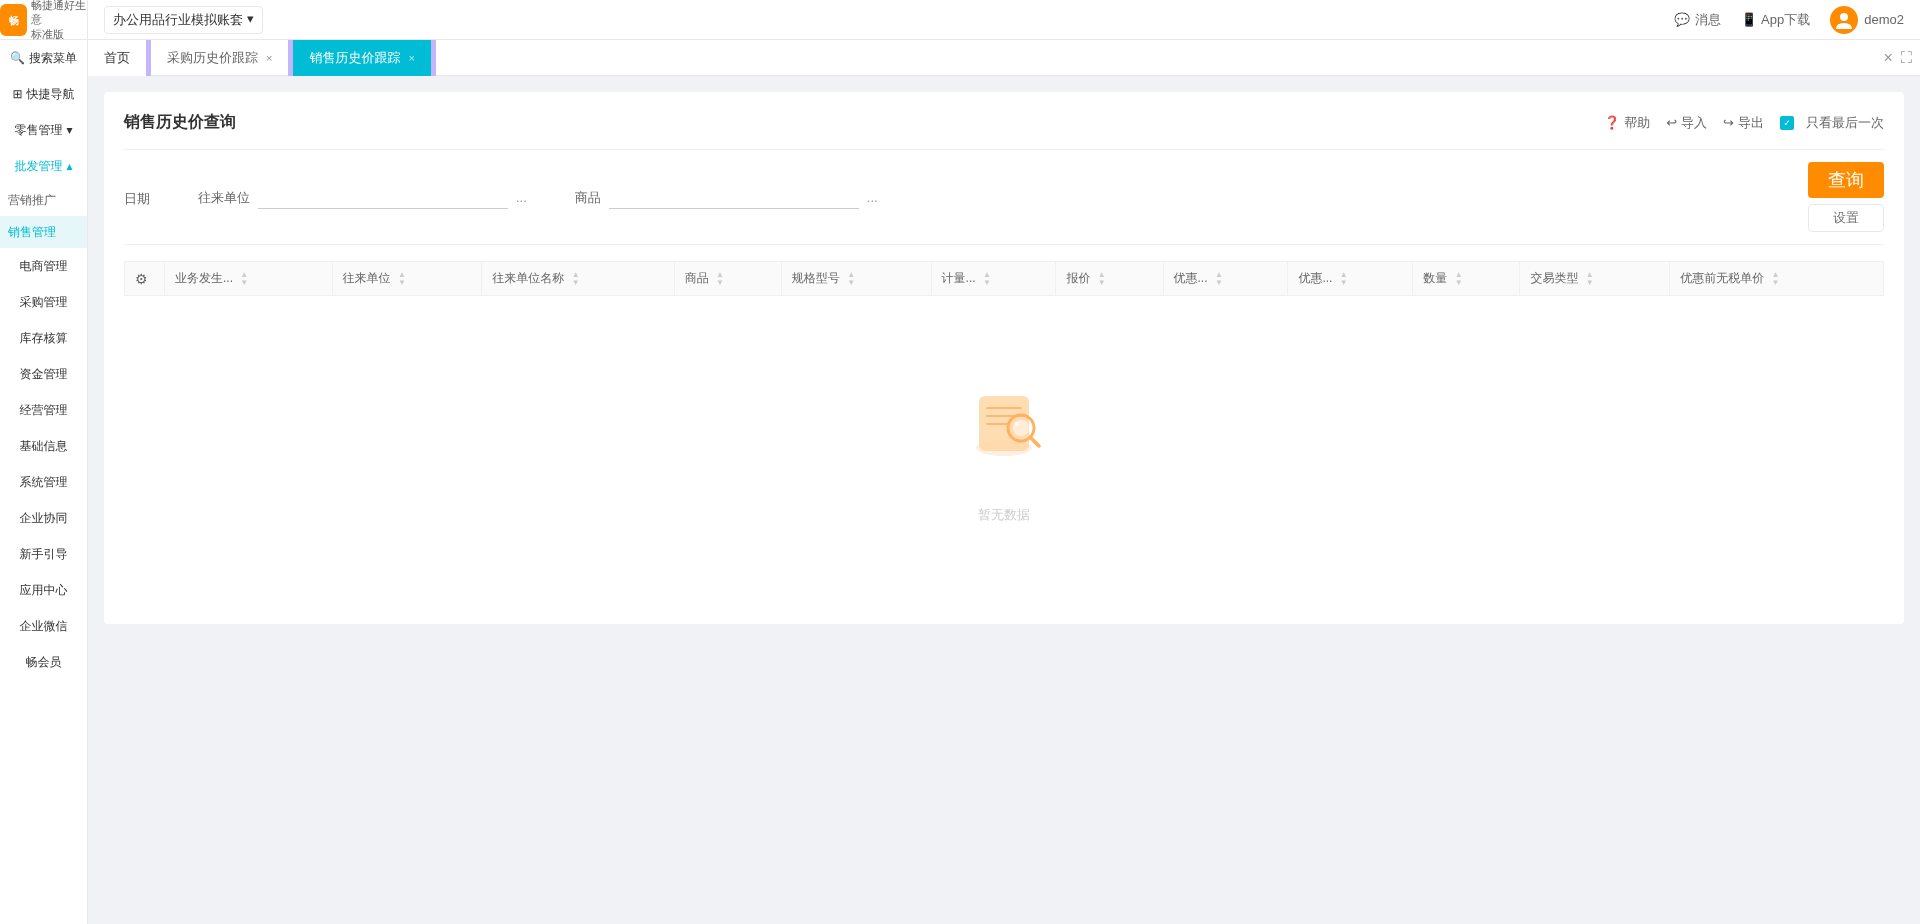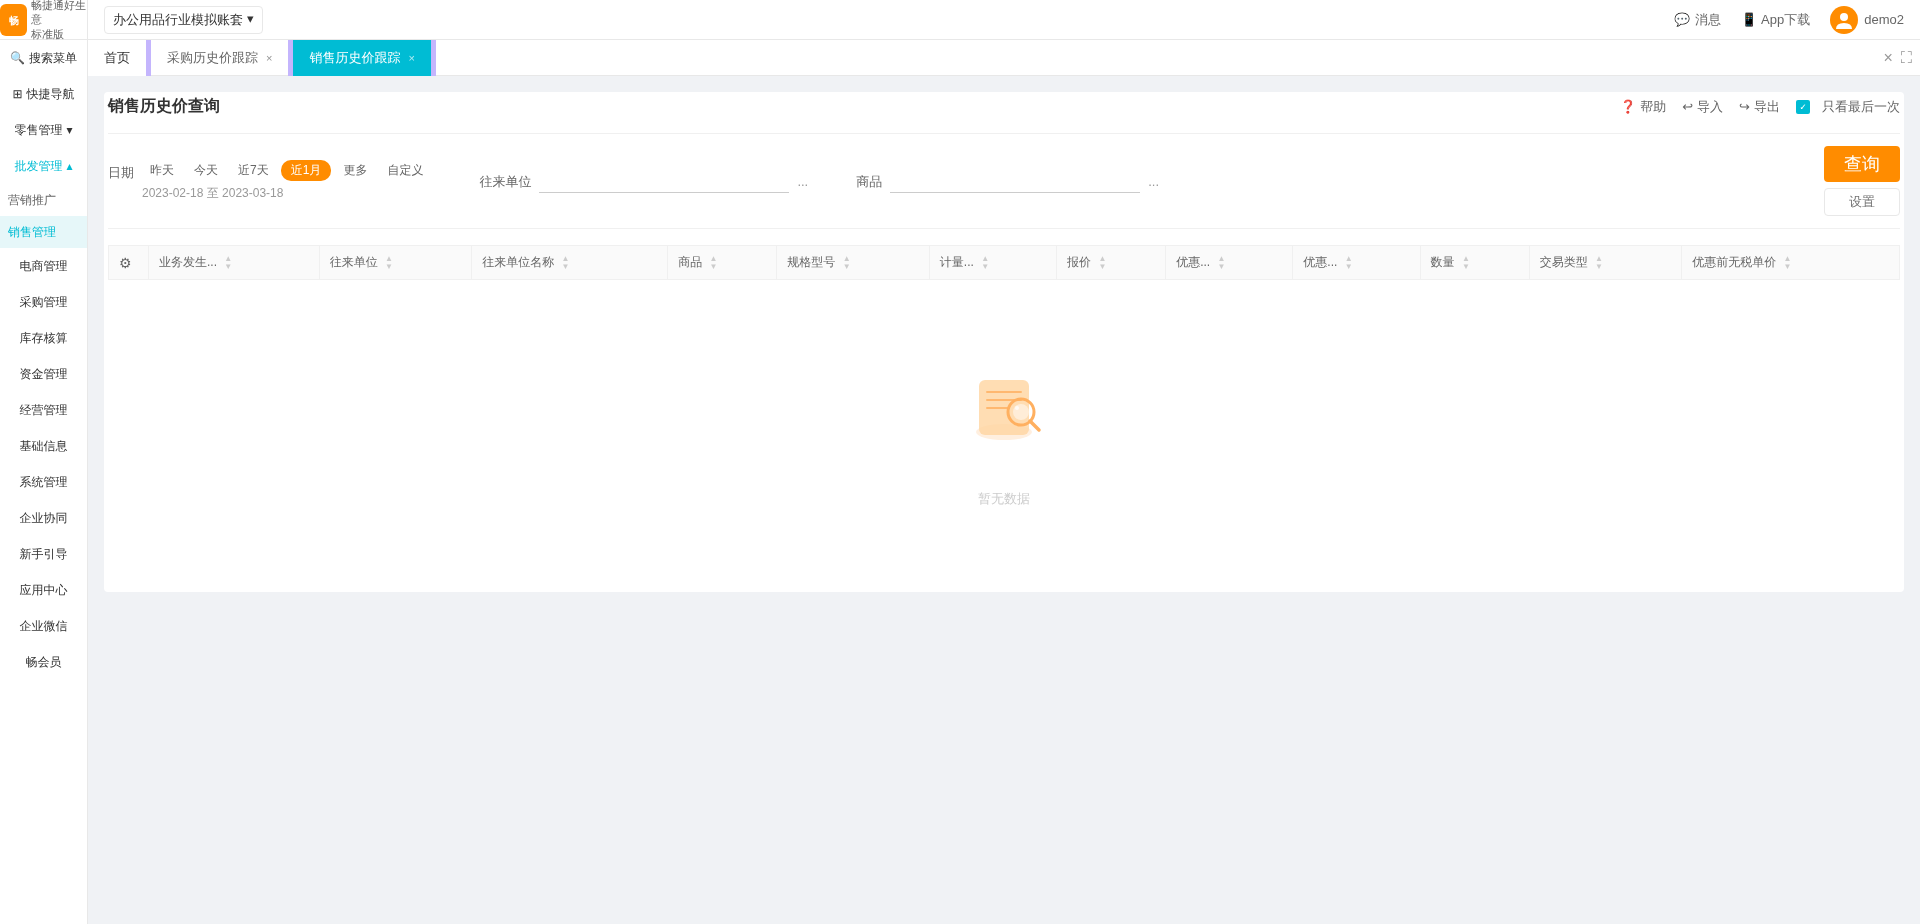--- a/index.html
+++ b/index.html
@@ -183,21 +183,21 @@
       margin-top: 76px;
       padding: 16px;
       background: #f0f2f5;
       min-height: calc(924px - 76px);
     }
 
     
     .page-container {
       background: #fff;
       border-radius: 4px;
-      padding: 4px;
+      padding: 20px;
     }
 
     .page-header {
       display: flex;
       align-items: center;
       justify-content: space-between;
       margin-bottom: 16px;
     }
     .page-title {
       font-size: 16px;
@@ -535,31 +535,20 @@
           <div class="checkbox-blue"></div>
           <span>只看最后一次</span>
         </div>
       </div>
     </div>
 
     <div class="filter-bar">
 
       <div class="filter-group">
         <span class="filter-label">日期</span>
-        <div class="filter-options">
-          <div class="filter-row">
-            <button class="date-btn">昨天</button>
-            <button class="date-btn">今天</button>
-            <button class="date-btn">近7天</button>
-            <button class="date-btn active">近1月</button>
-            <button class="date-btn">更多</button>
-            <button class="date-btn">自定义</button>
-          </div>
-          <div class="date-range">2023-02-18 至 2023-03-18</div>
-        </div>
       </div>
 
       <div class="filter-group" style="margin-left:32px;">
         <span class="filter-label">往来单位</span>
         <div class="filter-input-group">
           <input class="filter-input" type="text" style="width: 250px;">
           <span class="filter-dots">...</span>
         </div>
       </div>
 

